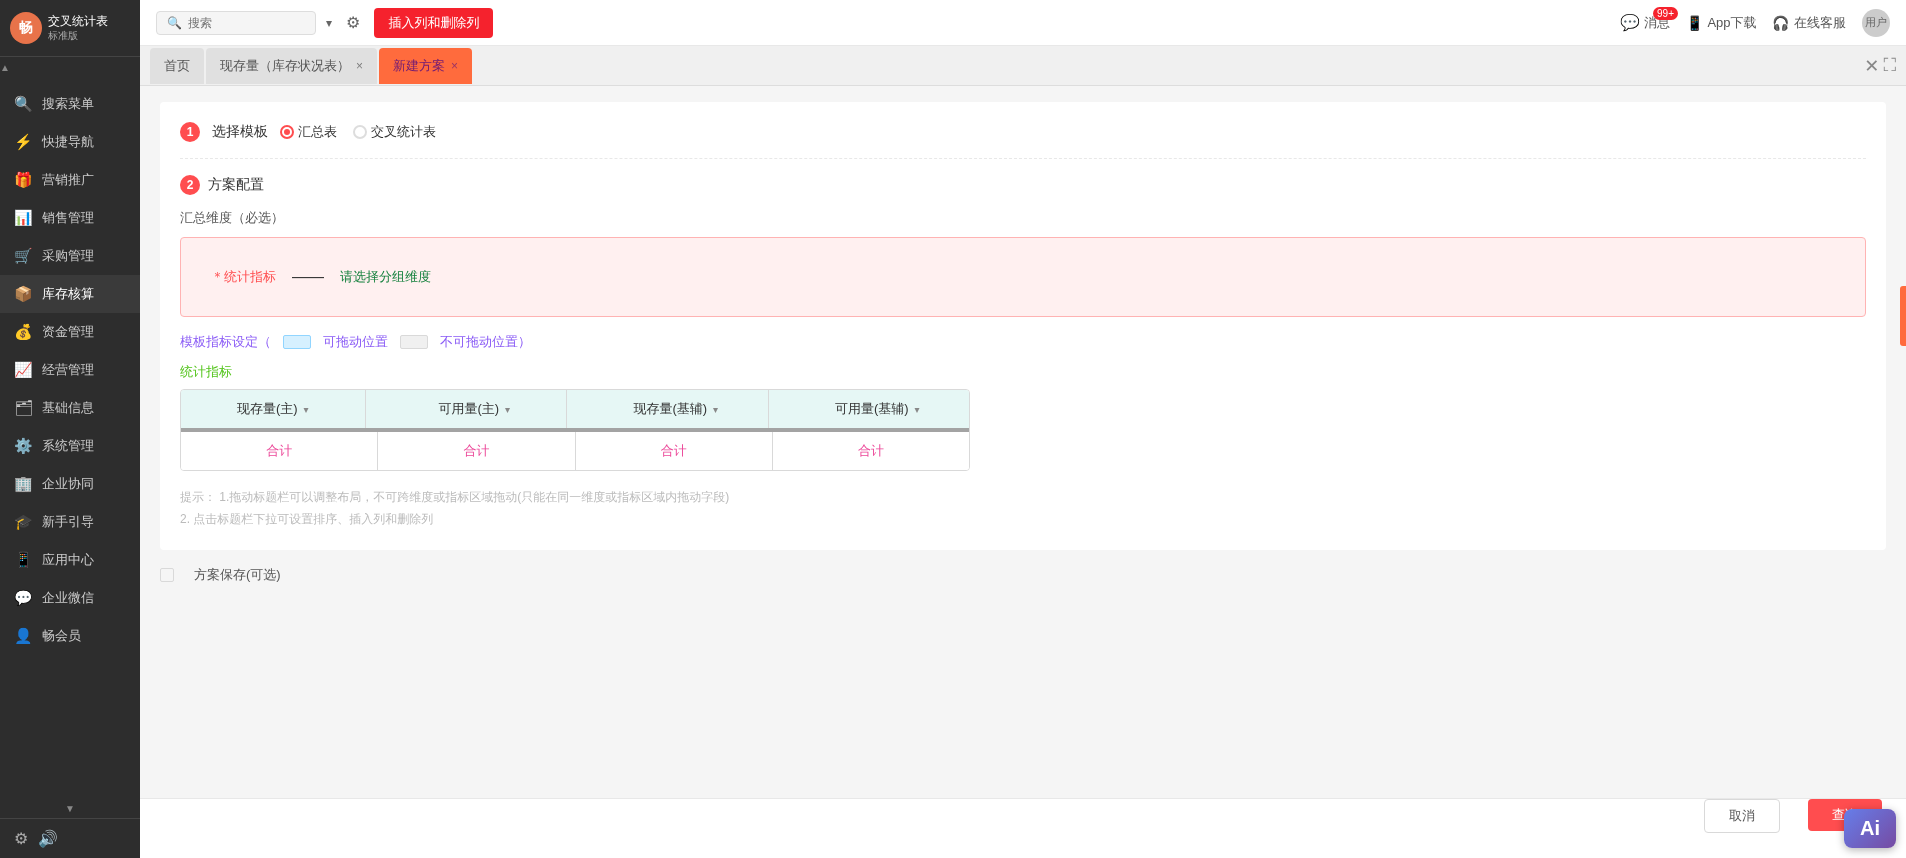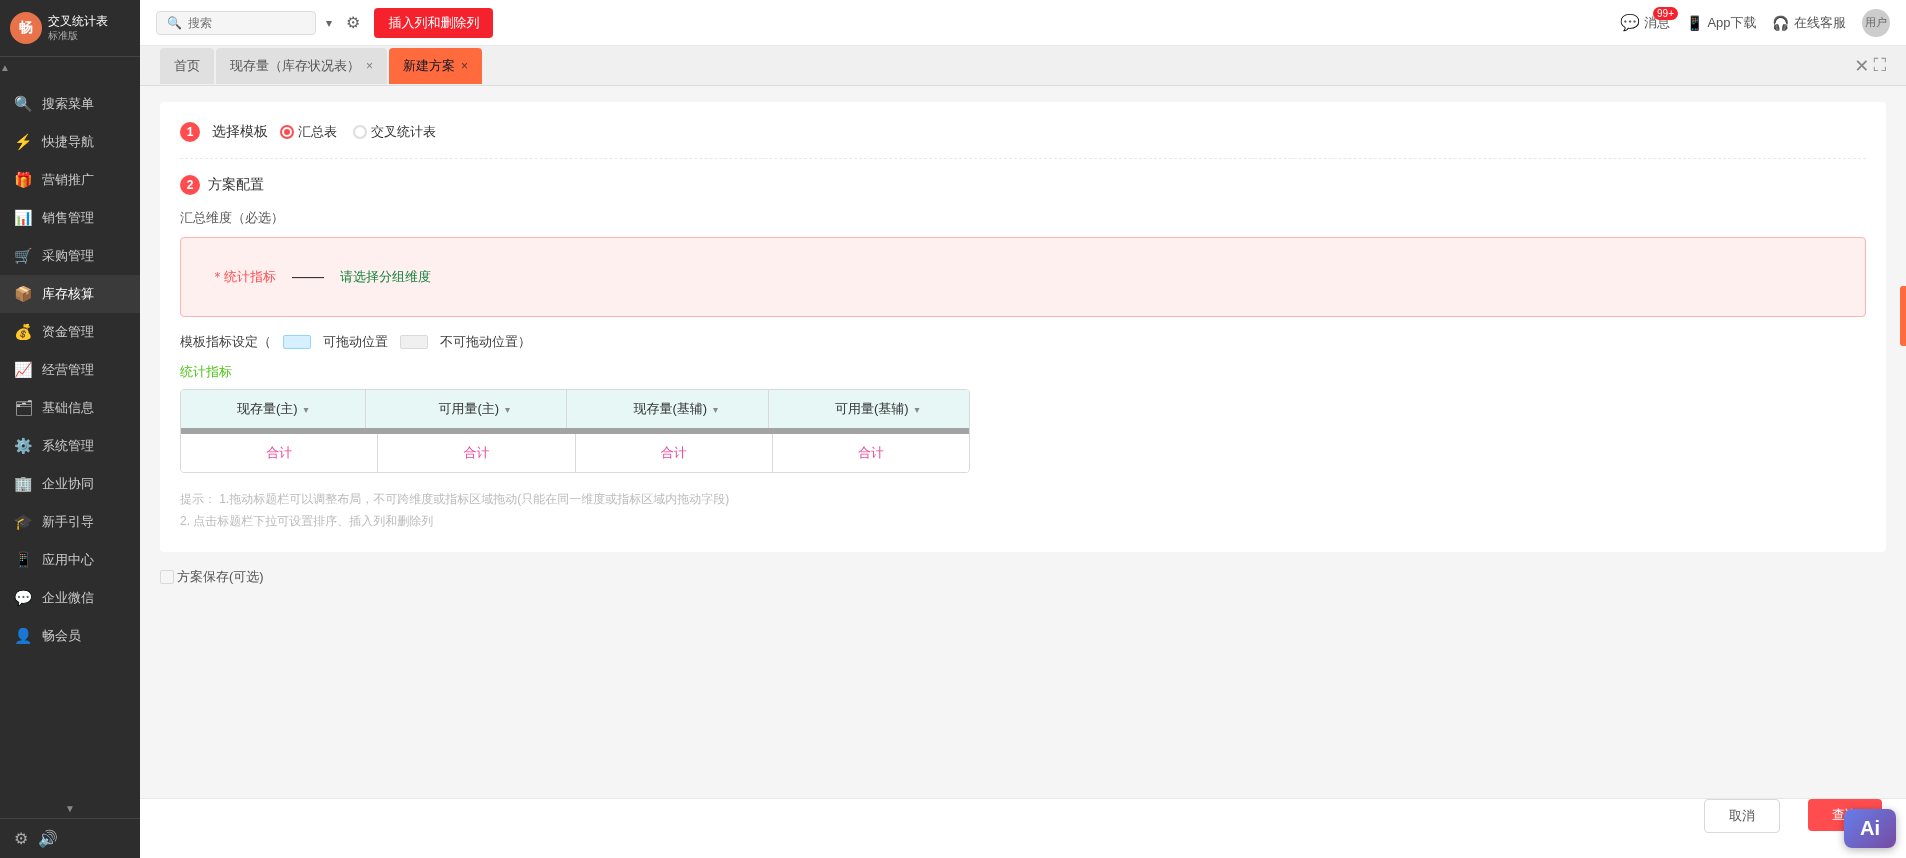--- a/index.html
+++ b/index.html
@@ -87,33 +87,33 @@
     .topbar-msg { display: flex; align-items: center; gap: 4px; cursor: pointer; color: #555; font-size: 13px; position: relative; }
     .badge { background: #f5222d; color: #fff; font-size: 10px; padding: 1px 4px; border-radius: 8px; position: absolute; top: -6px; right: -8px; }
     .topbar-app { display: flex; align-items: center; gap: 4px; cursor: pointer; color: #555; font-size: 13px; }
     .topbar-service { display: flex; align-items: center; gap: 4px; cursor: pointer; color: #555; font-size: 13px; }
     .topbar-avatar { width: 28px; height: 28px; background: #aaa; border-radius: 50%; cursor: pointer; }
 
     
     .tabbar {
       background: #f0f0f0;
       display: flex; align-items: center;
-      padding: 0 20px;
+      padding: 0 10px;
       border-bottom: 1px solid #ddd;
       flex-shrink: 0;
       height: 40px;
     }
     .tab {
       display: flex; align-items: center; gap: 6px;
       padding: 8px 14px; font-size: 13px; cursor: pointer;
       background: #e0e0e0; border-radius: 4px 4px 0 0;
       margin-right: 2px; color: #555;
       height: 36px;
     }
-    .tab.active { background: #ff6b3d; color: #0f172a; }
+    .tab.active { background: #ff6b3d; color: #701a75; }
     .tab-close { font-size: 12px; cursor: pointer; opacity: 0.7; }
     .page-ctrl-btn { background: none; border: none; font-size: 16px; cursor: pointer; color: #888; }
 
     
     .content {
       flex: 1; overflow-y: auto; padding: 16px 20px 80px 20px;
       position: relative; background: #f5f5f5;
     }
     .page-header { font-size: 14px; color: #333; margin-bottom: 16px; font-weight: 500; }
 
@@ -155,54 +155,54 @@
       padding: 20px 30px;
       margin-bottom: 16px;
       min-height: 80px;
       display: flex; align-items: center; gap: 16px;
     }
     .dim-label { color: #ff4d4f; font-size: 13px; white-space: nowrap; }
     .dim-arrow { color: #333; font-size: 16px; }
     .dim-placeholder { color: #15803d; font-size: 13px; }
 
     
-    .indicators-row { display: flex; align-items: center; gap: 12px; margin-bottom: 12px; font-size: 13px; color: #404040; }
+    .indicators-row { display: flex; align-items: center; gap: 12px; margin-bottom: 12px; font-size: 13px; color: #8b5cf6; }
     .indicator-movable {
       display: inline-block; width: 28px; height: 14px;
       background: #d6f0ff; border: 1px solid #91d5ff; border-radius: 2px;
     }
     .indicator-fixed {
       display: inline-block; width: 28px; height: 14px;
       background: #f0f0f0; border: 1px solid #d9d9d9; border-radius: 2px;
     }
 
     
     .stat-section-title { color: #52c41a; font-size: 13px; margin-bottom: 8px; }
     .stat-table { border: 1px solid #d9d9d9; border-radius: 4px; overflow: hidden; max-width: 790px; }
-    .stat-table-header { display: flex; background: #e6f7f5; border-bottom: 6px solid #a3a3a3; gap: 17px; }
+    .stat-table-header { display: flex; background: #e6f7f5; border-bottom: 4px solid #a3a3a3; gap: 17px; }
     .stat-table-body { display: flex; background: #fff; }
     .stat-col {
       flex: 1; padding: 10px 16px;
       display: flex; align-items: center; justify-content: center;
       border-right: 1px solid #d9d9d9; font-size: 13px; color: #333; gap: 6px;
     }
     .stat-col:last-child { border-right: none; }
     .stat-col-dropdown { color: #888; font-size: 10px; cursor: pointer; }
     .stat-body-col {
       flex: 1; padding: 10px 16px;
       display: flex; align-items: center; justify-content: center;
       border-right: 1px solid #d9d9d9; font-size: 13px; color: #ec4899;
     }
     .stat-body-col:last-child { border-right: none; }
 
     
     .tips-section { margin-top: 16px; font-size: 12px; color: #bbb; line-height: 1.8; }
 
     
-    .save-option { display: flex; align-items: center; gap: 3px; font-size: 13px; color: #555; margin-top: 16px; }
+    .save-option { display: flex; align-items: center; gap: 20px; font-size: 13px; color: #555; margin-top: 16px; }
     .save-checkbox { width: 14px; height: 14px; border: 1px solid #d9d9d9; border-radius: 2px; cursor: pointer; }
 
     
     .bottom-bar {
       position: fixed; bottom: 0; right: 0;
       width: calc(100% - 140px);
       height: 60px;
       background: #fff;
       border-top: 1px solid #e8e8e8;
       display: flex; align-items: flex-start; justify-content: flex-end;

